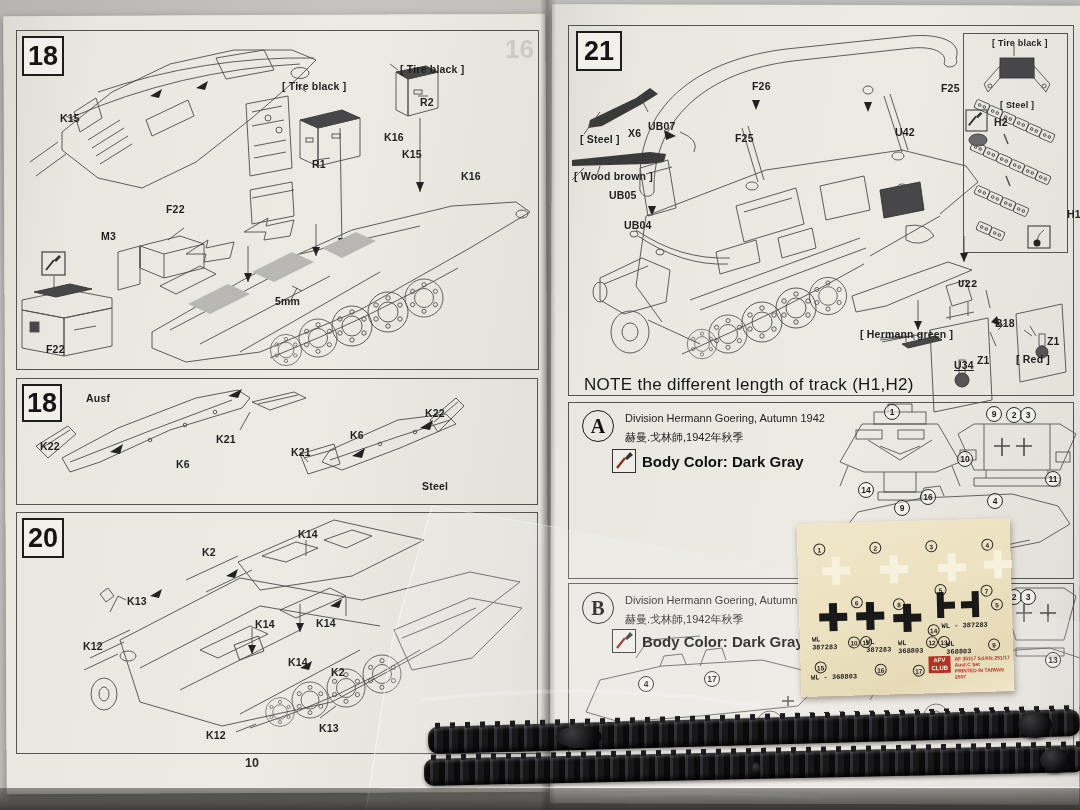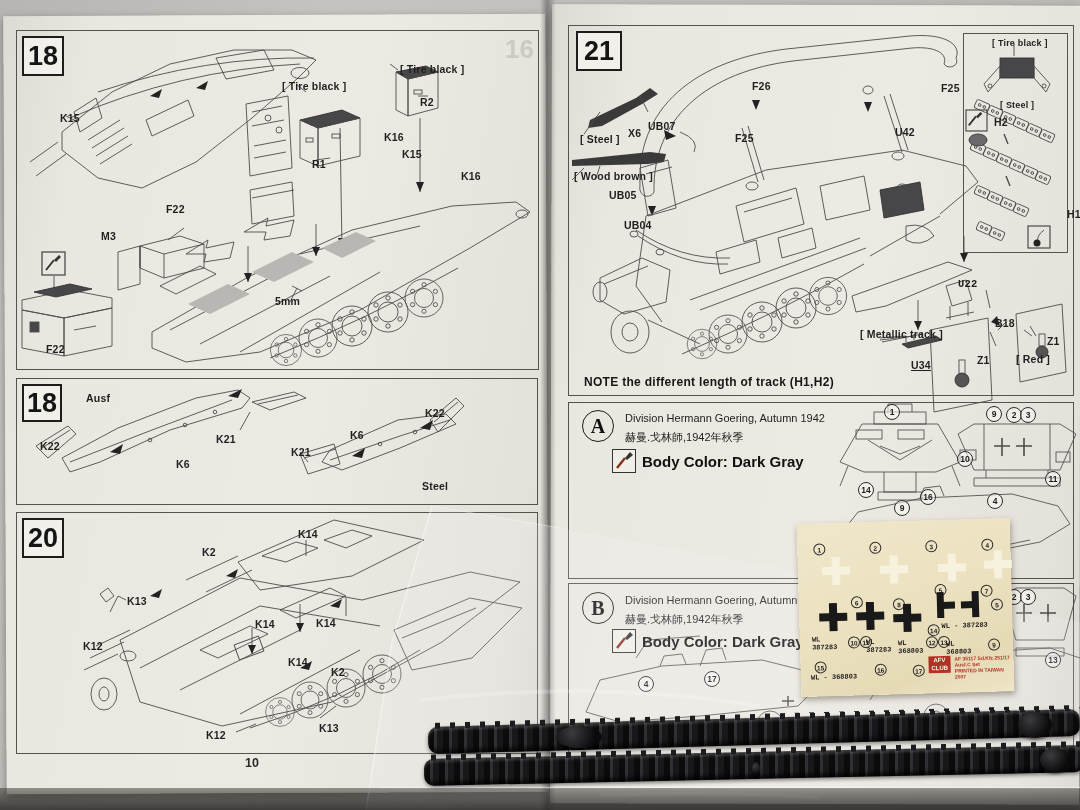--- a/index.html
+++ b/index.html
@@ -15,21 +15,21 @@
   #bottom-shade{position:absolute;left:0;top:788px;width:1080px;height:22px;
     background:linear-gradient(180deg,rgba(40,36,32,.45),rgba(20,18,16,.75));}
   .stepbox{position:absolute;border:1.6px solid #55534f;}
   .stepnum{position:absolute;width:38px;height:36px;background:#f2f0ea;border:2.4px solid #1d1d1d;
     display:flex;align-items:center;justify-content:center;font-weight:bold;font-size:27px;color:#151515;}
   .lbl{position:absolute;font-weight:bold;font-size:10.5px;color:#1f1f1f;white-space:nowrap;letter-spacing:.2px;}
   .lbl.sm{font-size:9px;}
   .circ{position:absolute;width:14px;height:14px;border:1.3px solid #2b2b2b;border-radius:50%;
     background:rgba(250,249,245,.55);color:#1c1c1c;font-weight:bold;font-size:8.5px;
     display:flex;align-items:center;justify-content:center;}
-  .note-text{position:absolute;font-weight:bold;font-size:12px;color:#171717;letter-spacing:.3px;}
+  .note-text{position:absolute;font-weight:normal;font-size:17px;color:#171717;letter-spacing:.3px;}
   .mk-letter{position:absolute;width:30px;height:30px;border:1.8px solid #1c1c1c;border-radius:50%;
     display:flex;align-items:center;justify-content:center;font-family:"Liberation Serif",serif;
     font-weight:bold;font-size:20px;color:#111;}
   .mk-line1{position:absolute;font-size:11px;color:#222;}
   .mk-line2{position:absolute;font-size:11px;color:#222;}
   .mk-body{position:absolute;font-weight:bold;font-size:15px;color:#111;}
   .brushbox{position:absolute;width:22px;height:22px;border:1.4px solid #333;background:#f0eee8;}
   .pagenum{position:absolute;font-weight:bold;font-size:12.5px;color:#2a2a2a;}
   .ghost{position:absolute;font-weight:bold;font-size:26px;color:rgba(110,108,104,.22);}
   
@@ -396,22 +396,22 @@
       <span class="lbl" style="left: 941px; top: 82px;">F25</span>
       <span class="lbl" style="left: 735px; top: 132px;">F25</span>
       <span class="lbl" style="left: 648px; top: 120px;">UB07</span>
       <span class="lbl" style="left: 628px; top: 127px;">X6</span>
       <span class="lbl" style="left: 580px; top: 133px;">[ Steel ]</span>
       <span class="lbl" style="left: 574px; top: 170px;">[ Wood brown ]</span>
       <span class="lbl" style="left: 609px; top: 189px;">UB05</span>
       <span class="lbl" style="left: 624px; top: 219px;">UB04</span>
       <span class="lbl" style="left: 895px; top: 126px;">U42</span>
       <span class="lbl" style="left: 958px; top: 278px; font-family: Liberation Mono, monospace;">U22</span>
-      <span class="lbl" style="left: 860px; top: 328px;">[ Metallic track ]</span>
-      <span class="lbl" style="left: 911px; top: 359px; text-decoration: underline;">U34</span>
+      <span class="lbl" style="left: 860px; top: 328px;">[ Hermann green ]</span>
+      <span class="lbl" style="left: 954px; top: 359px; text-decoration: underline;">U34</span>
       <span class="lbl" style="left: 977px; top: 354px;">Z1</span>
       <span class="lbl" style="left: 995px; top: 317px;">B18</span>
       <span class="lbl" style="left: 1016px; top: 353px;">[ Red ]</span>
       <span class="lbl" style="left: 1047px; top: 335px;">Z1</span>
       <span class="lbl sm" style="left: 992px; top: 38px;">[ Tire black ]</span>
       <span class="lbl sm" style="left: 1000px; top: 100px;">[ Steel ]</span>
       <span class="lbl" style="left: 994px; top: 116px;">H2</span>
       <span class="lbl" style="left: 1042px; top: 208px; margin-left: 25px;">H1</span>
     </div>
 

